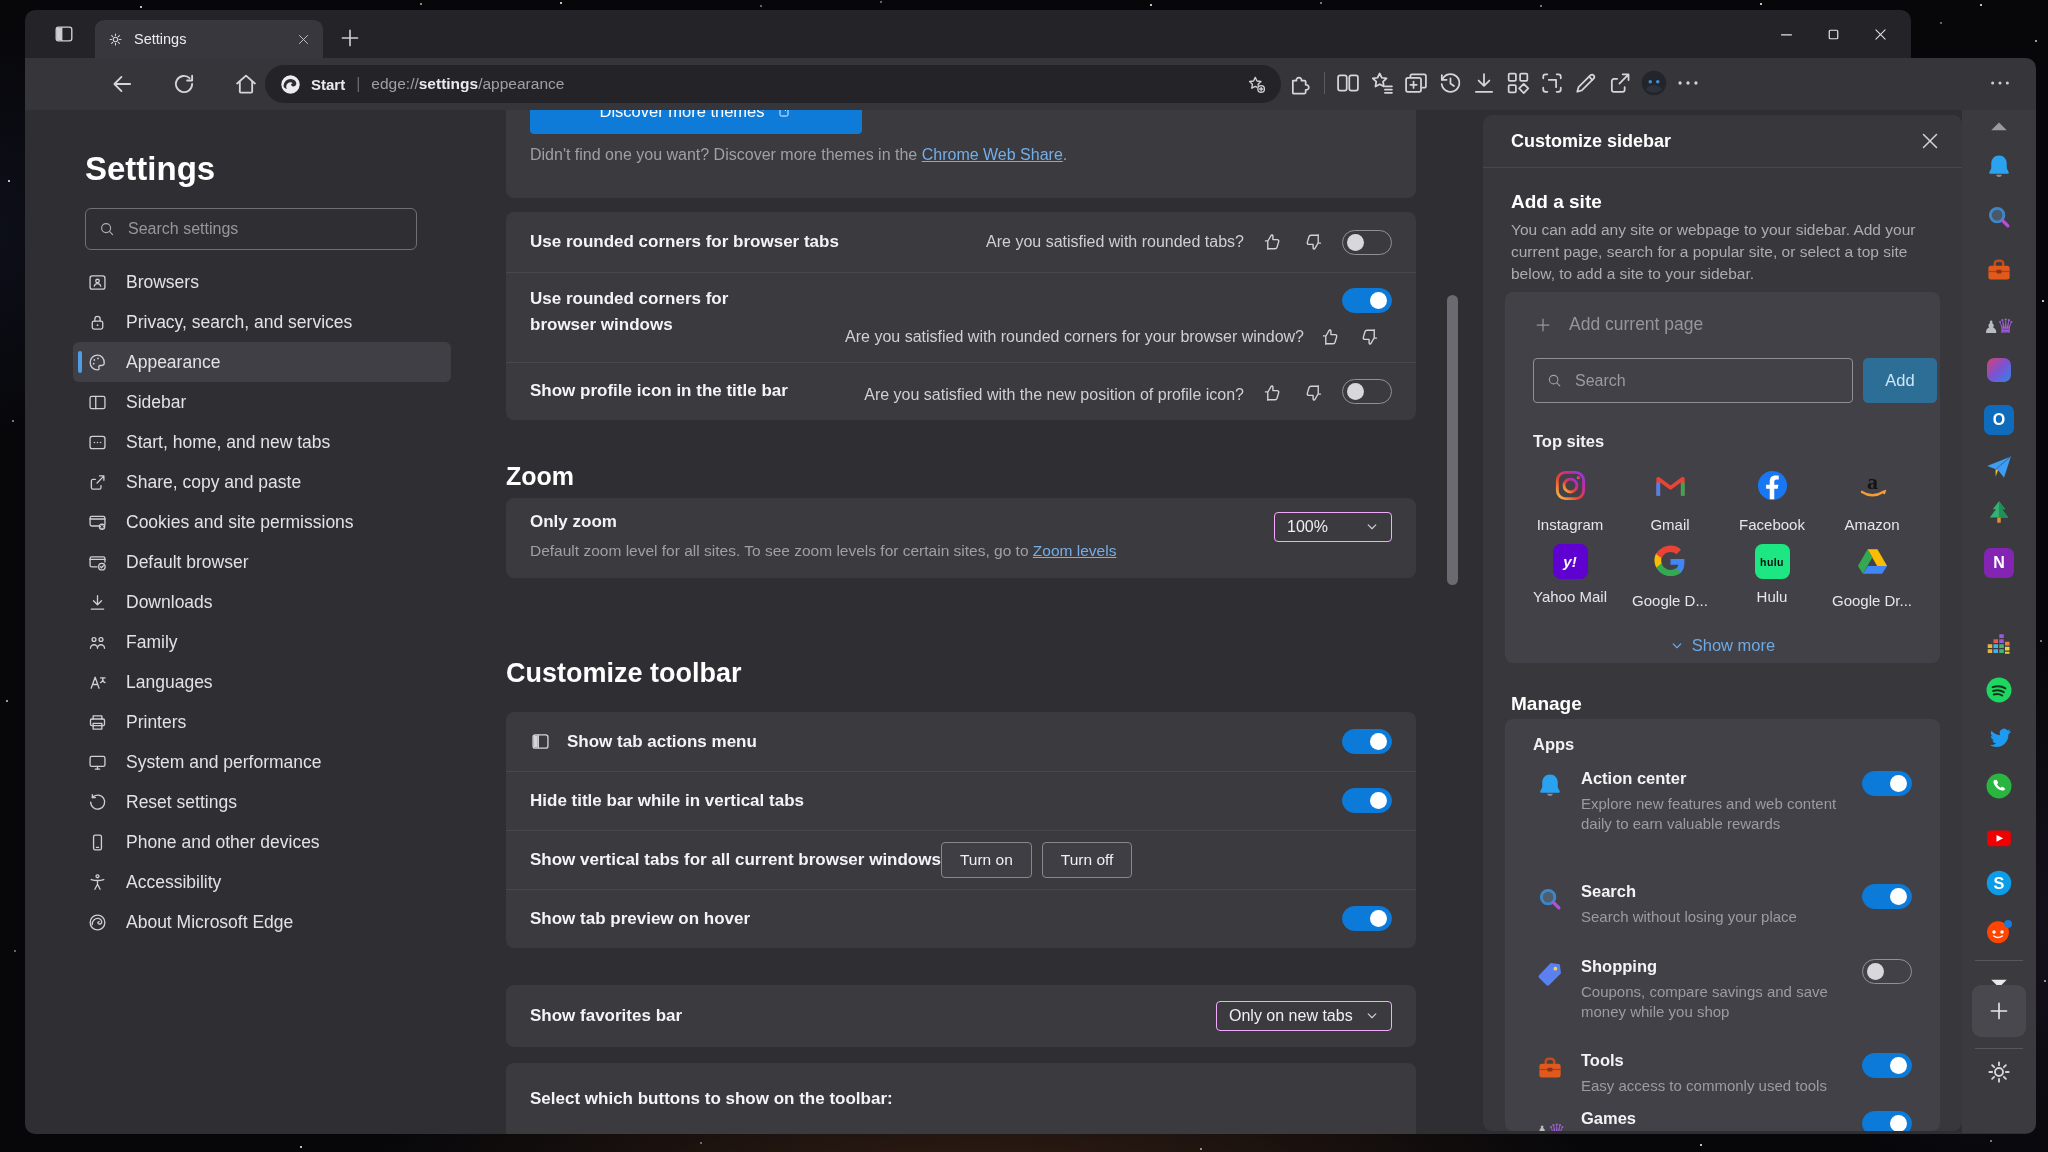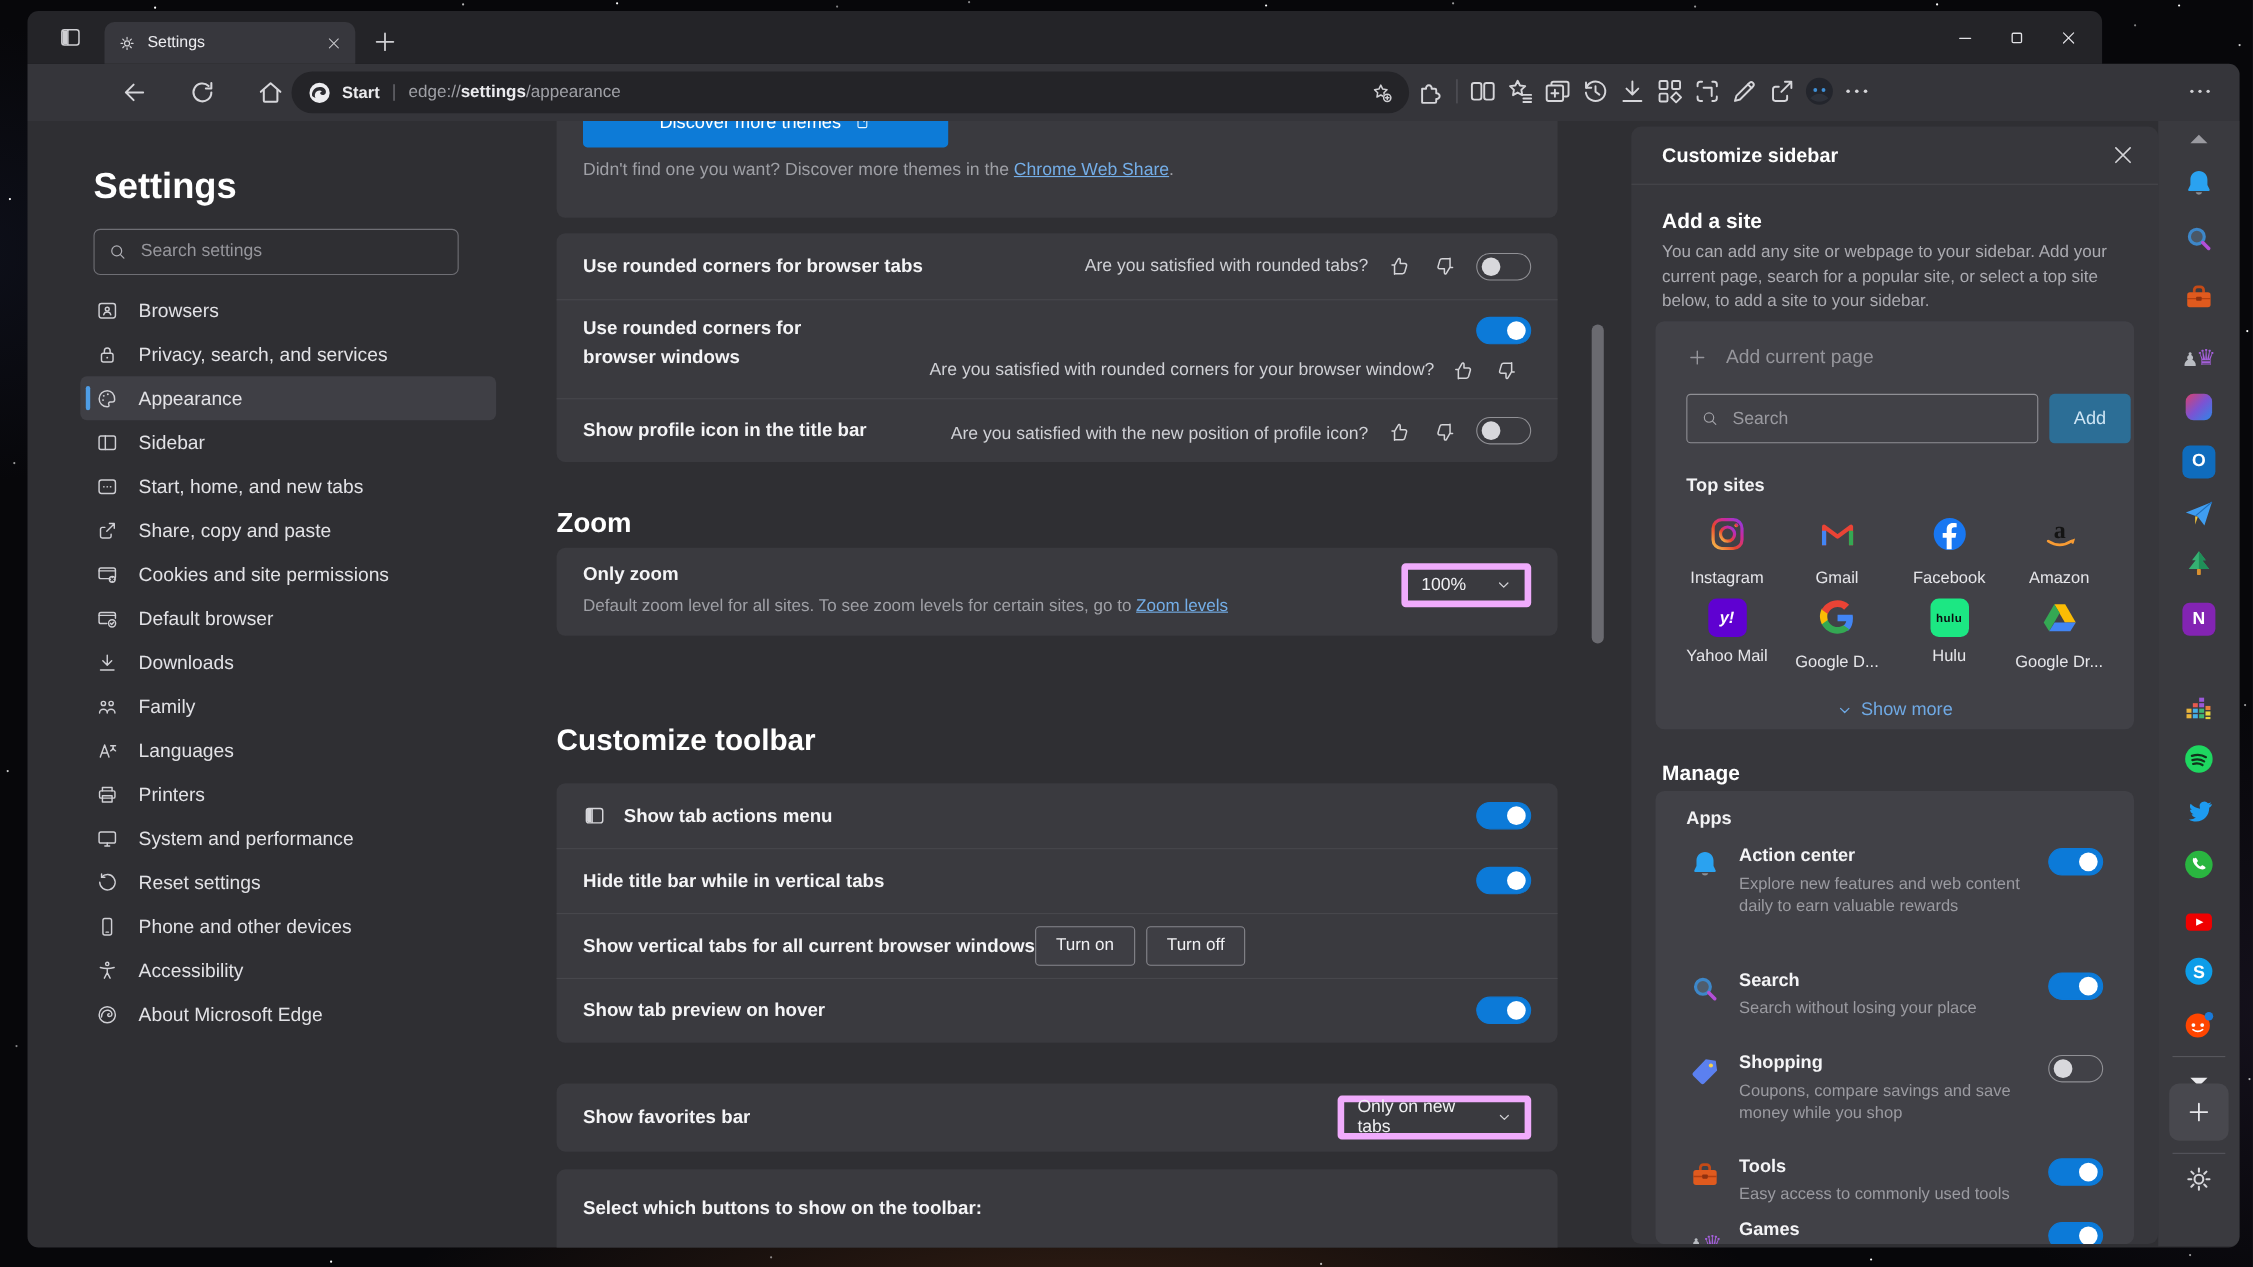--- a/index.html
+++ b/index.html
@@ -84,22 +84,22 @@
      box-sizing:border-box;flex:none;}
   .toggle .knob{position:absolute;top:3px;left:4px;width:17px;height:17px;border-radius:50%;
      background:#d8d8dc;}
   .toggle.on{background:#0c7ad8;border-color:#0c7ad8;}
   .toggle.on .knob{left:auto;right:4px;background:#fff;}
   .divline{position:absolute;left:0;right:0;height:1px;background:#47474c;}
   .linky{color:#74aee8;text-decoration:underline;}
   .muted{color:#9fa0a6;font-size:15.5px;}
   .obtn{border:1px solid #87878d;border-radius:4px;background:#3e3e44;color:#f0f0f3;
      font-size:15.5px;padding:8px 18px;}
-  .dropdown{border:6px solid #f0abfc;border-radius:4px;display:flex;align-items:center;
-     justify-content:space-between;padding:0 12px;box-sizing:border-box;height:40px;
+  .dropdown{border:1px solid #f0abfc;border-radius:4px;display:flex;align-items:center;
+     justify-content:space-between;padding:0 12px;box-sizing:border-box;height:30px;
      color:#f0f0f3;font-size:16px;gap:10px;}
   .chev{width:14px;height:14px;color:#d0d0d4;}
   #mainScroll{left:1422px;top:185px;width:11px;height:290px;background:#6a6a70;border-radius:6px;}
   #themesBtn{position:absolute;left:24px;top:0;width:332px;height:46px;background:#0d7bd7;
      border-radius:4px;color:#fff;font-size:16.5px;display:flex;align-items:center;
      justify-content:center;gap:12px;}
   #themesBtn .opennew{width:16px;height:16px;color:#eaf4fd;}
   
   #panel{position:absolute;left:1458px;top:5px;width:479px;height:1016px;background:#37373c;
      border-radius:9px;overflow:hidden;}

